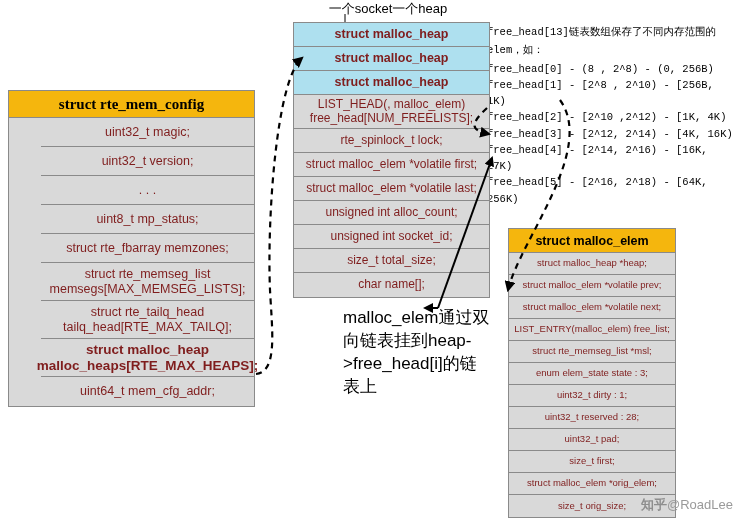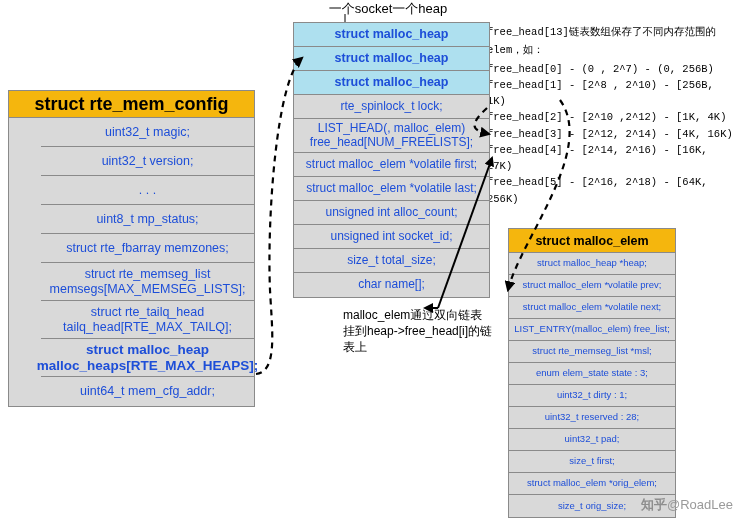--- a/index.html
+++ b/index.html
@@ -42,40 +42,41 @@
     font-weight: bold;
     text-align: center;
     border-bottom: 1px solid #8a8a8a;
     box-sizing: border-box;
   }
   .struct .row {
     background: #d9d9d9;
     border-bottom: 1px solid #8a8a8a;
     box-sizing: border-box;
     text-align: center;
-    color: #1d4ed8;
+    color: #7f1d1d;
     display: flex;
     align-items: center;
     justify-content: center;
     line-height: 1.15;
   }
   .struct .row:last-child {
     border-bottom: none;
   }
 
   
   #mem-config {
     left: 8px;
     top: 90px;
     width: 247px;
   }
   #mem-config .title {
-    font-size: 18px;
+    font-size: 15px;
     height: 27px;
     line-height: 27px;
+    font-family: Liberation Serif, serif;
   }
   #mem-config .row {
     font-size: 12.5px;
     min-height: 29px;
     padding: 3px 4px;
     margin-left: 32px;
   }
   #mem-config .row.tall {
     min-height: 38px;
   }
@@ -145,21 +146,21 @@
     left: 293px;
     top: 0px;
     width: 190px;
     font-size: 13px;
     text-align: center;
   }
   #elem-note {
     left: 343px;
     top: 307px;
     width: 150px;
-    font-size: 12px;
+    font-size: 17px;
     line-height: 1.35;
   }
   #watermark {
     left: 0;
     top: 496px;
     width: 733px;
     text-align: right;
     font-size: 13px;
     color: #9a9a9a;
   }
@@ -172,21 +173,21 @@
 </head>
 <body>
 
 <div class="canvas">
 
   <div class="label" id="socket-heap-label">一个socket一个heap</div>
 
   <div id="free-head-note">
     <div class="lead">free_head[13]链表数组保存了不同内存范围的</div>
     <div class="lead">elem，如：</div>
-    <div>free_head[0] - (0    , 2^7) - (0, 256B)</div>
+    <div>free_head[0] - (8    , 2^8) - (0, 256B)</div>
     <div>free_head[1] - [2^8 , 2^10) - [256B, 1K)</div>
     <div>free_head[2] - [2^10 ,2^12) - [1K, 4K)</div>
     <div>free_head[3] - [2^12, 2^14) - [4K, 16K)</div>
     <div>free_head[4] - [2^14, 2^16) - [16K, 27K)</div>
     <div>free_head[5] - [2^16, 2^18) - [64K, 256K)</div>
   </div>
 
   <div class="struct" id="mem-config">
     <div class="title">struct rte_mem_config</div>
     <div class="row">uint32_t magic;</div>
@@ -200,23 +201,23 @@
 tailq_head[RTE_MAX_TAILQ];</div>
     <div class="row tall bold" style="white-space:pre-line;">struct malloc_heap
 malloc_heaps[RTE_MAX_HEAPS];</div>
     <div class="row">uint64_t mem_cfg_addr;</div>
   </div>
 
   <div class="struct" id="malloc-heap">
     <div class="row cyan">struct malloc_heap</div>
     <div class="row cyan">struct malloc_heap</div>
     <div class="row cyan">struct malloc_heap</div>
-    <div class="row">rte_spinlock_t lock;</div>
     <div class="row tall" style="white-space:pre-line;">LIST_HEAD(, malloc_elem)
 free_head[NUM_FREELISTS];</div>
+    <div class="row">rte_spinlock_t lock;</div>
     <div class="row">struct malloc_elem *volatile first;</div>
     <div class="row">struct malloc_elem *volatile last;</div>
     <div class="row">unsigned int alloc_count;</div>
     <div class="row">unsigned int socket_id;</div>
     <div class="row">size_t total_size;</div>
     <div class="row">char name[];</div>
   </div>
 
   <div class="struct" id="malloc-elem">
     <div class="title">struct malloc_elem</div>

